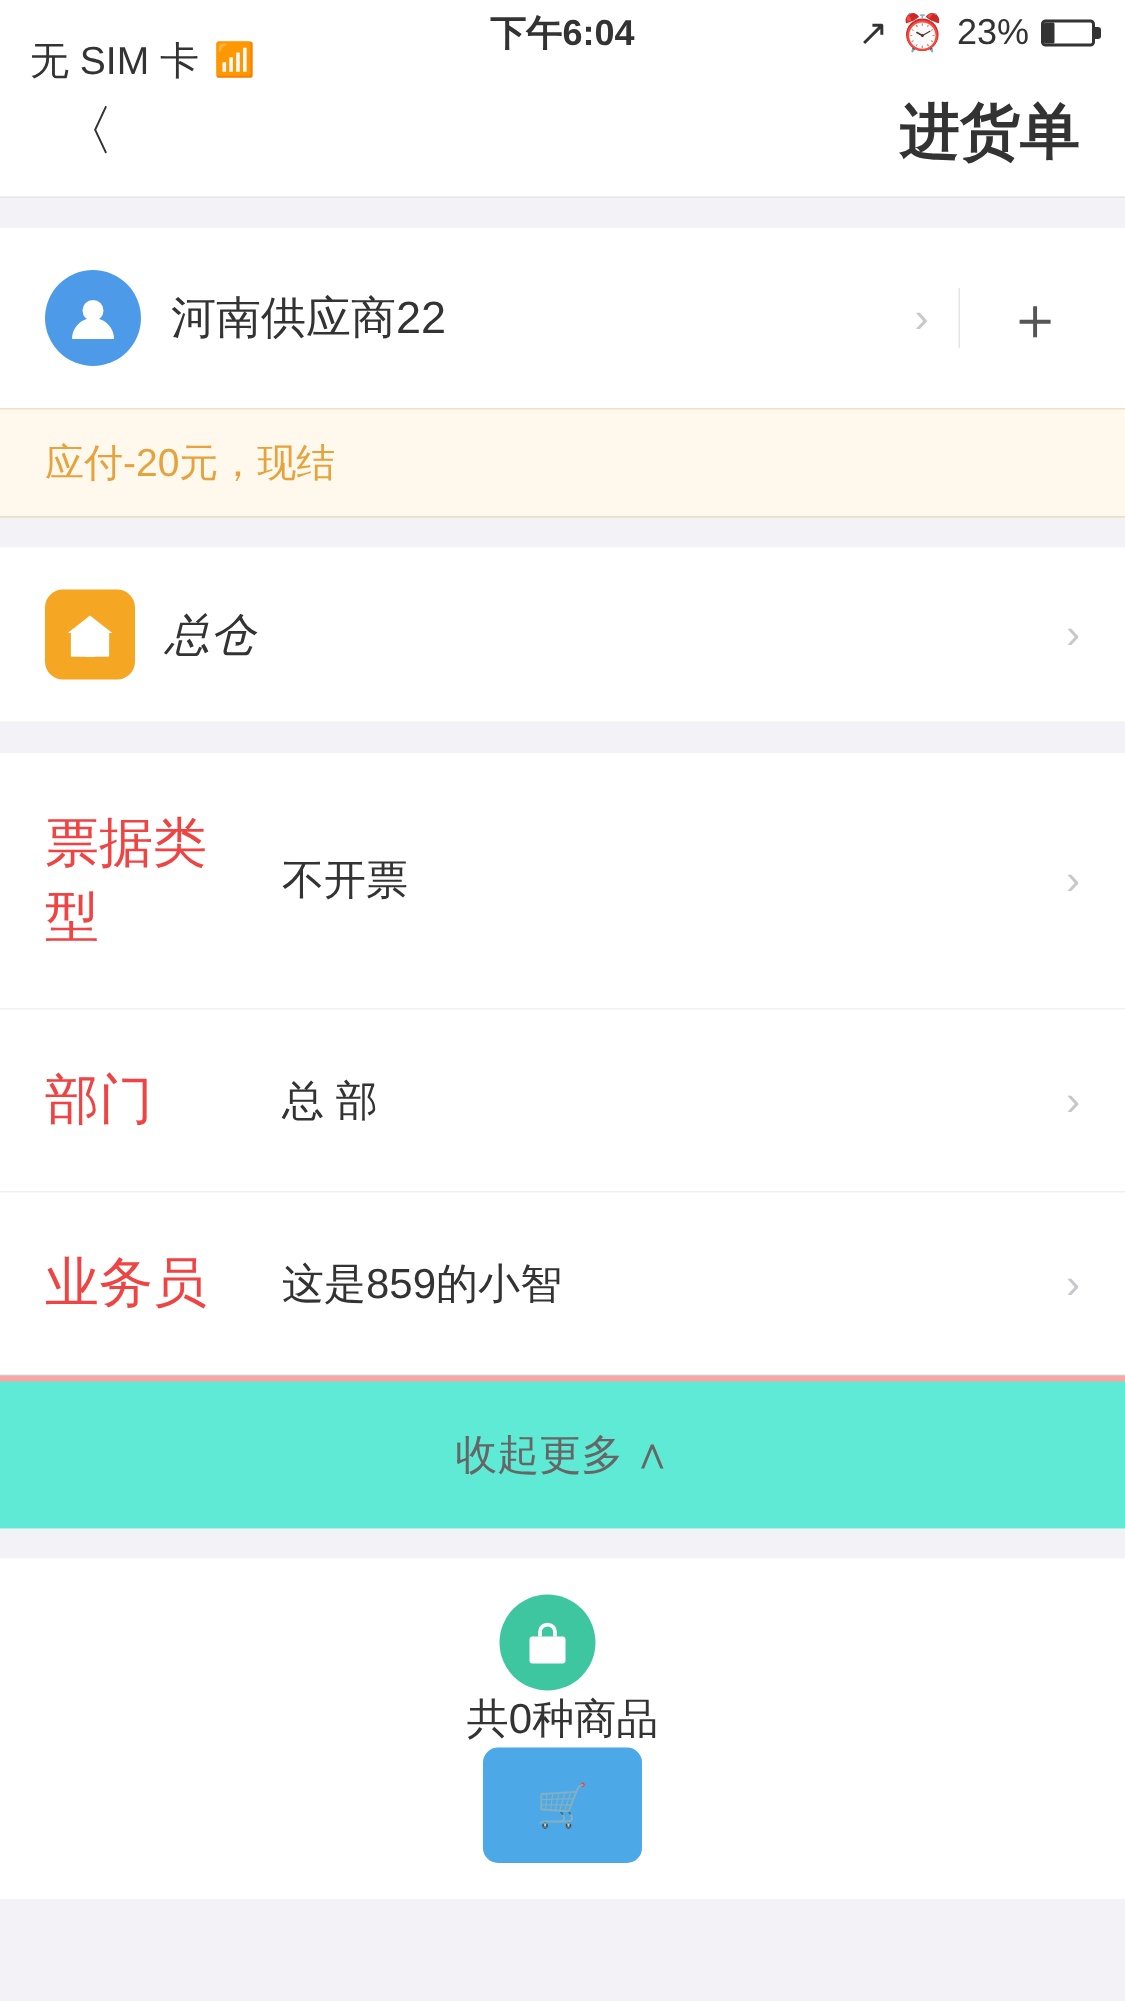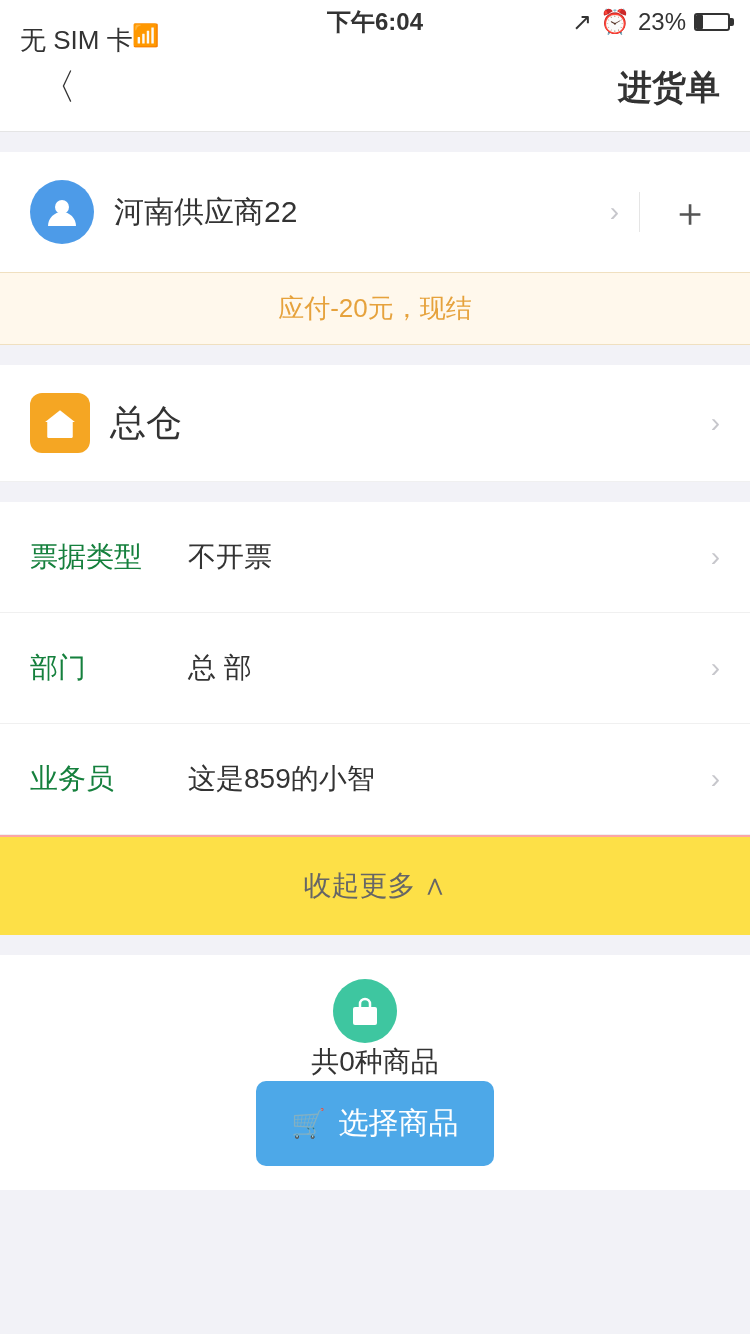--- a/index.html
+++ b/index.html
@@ -18,21 +18,21 @@
       width: 100%;
       height: 44px;
       background: #fff;
       display: flex;
       align-items: center;
       justify-content: space-between;
       padding: 0 20px;
       font-size: 26px;
       font-weight: 500;
     }
-    .status-left { display: flex; gap: 0; margin-top: 36px; }
+    .status-left { display: flex; align-items: center; gap: 10px; margin-top: 36px; }
     .status-center { position: absolute; left: 50%; transform: translateX(-50%); font-size: 24px; font-weight: 600; }
     .status-right { display: flex; align-items: center; gap: 8px; font-size: 24px; }
     .wifi-icon { font-size: 22px; }
     .battery-icon {
       width: 36px; height: 18px; border: 2px solid #333; border-radius: 3px; position: relative; display: inline-flex; align-items: center;
     }
     .battery-icon::after {
       content: ''; position: absolute; right: -6px; top: 50%; transform: translateY(-50%);
       width: 4px; height: 8px; background: #333; border-radius: 0 2px 2px 0;
     }
@@ -51,21 +51,21 @@
       padding: 0 30px;
       border-bottom: 1px solid #e5e5e5;
     }
     .nav-back {
       font-size: 36px;
       color: #333;
       cursor: pointer;
       padding: 10px;
     }
     .nav-title {
-      font-size: 34px;
+      font-size: 40px;
       font-weight: 600;
       color: #333;
     }
     .nav-action {
       font-size: 30px;
       color: #333;
       cursor: pointer;
     }
 
     
@@ -117,21 +117,20 @@
     }
 
     
     .notice-banner {
       background: #fff8ec;
       padding: 18px 30px;
       font-size: 26px;
       color: #e6a23c;
       border-top: 1px solid #f0e0c0;
       border-bottom: 1px solid #f0e0c0;
-      text-align: center;
     }
 
     
     .section-gap {
       height: 20px;
       background: #f2f2f7;
     }
 
     
     .form-section {
@@ -142,22 +141,22 @@
       align-items: center;
       padding: 36px 30px;
       border-bottom: 1px solid #f0f0f0;
       min-height: 96px;
     }
     .form-row:last-child {
       border-bottom: none;
     }
     .form-label {
       width: 140px;
-      font-size: 28px;
-      color: #15803d;
+      font-size: 36px;
+      color: #ef4444;
       flex-shrink: 0;
     }
     .form-value {
       flex: 1;
       font-size: 28px;
       color: #333;
       margin-left: 18px;
     }
     .form-value.placeholder {
       color: #c0c0c0;
@@ -178,33 +177,34 @@
     .warehouse-icon {
       width: 60px; height: 60px;
       border-radius: 12px;
       background: #f5a623;
       display: flex; align-items: center; justify-content: center;
       margin-right: 20px;
       flex-shrink: 0;
     }
     .warehouse-name {
       flex: 1;
-      font-size: 36px;
-      color: #333;
+      font-size: 30px;
+      color: #333;
+      font-style: italic;
     }
 
     
     .collapse-row {
-      background: #fde047;
+      background: #5eead4;
       padding: 30px;
       text-align: center;
       font-size: 28px;
       color: #666;
       cursor: pointer;
-      border-top: 2px solid #fca5a5;
+      border-top: 4px solid #fca5a5;
     }
 
     
     .bottom-section {
       background: #fff;
       display: flex;
       align-items: center;
       padding: 24px 30px;
       margin-top: 20px;
       flex-direction: column;
@@ -330,17 +330,16 @@
 <div class="bottom-section">
   <div class="product-icon">
     <svg viewBox="0 0 36 36" fill="white" xmlns="http://www.w3.org/2000/svg" width="36" height="36">
       <rect x="6" y="14" width="24" height="18" rx="2"></rect>
       <path d="M13 14v-3a5 5 0 0110 0v3" stroke="white" stroke-width="2.5" fill="none"></path>
     </svg>
   </div>
   <span class="product-count">共0种商品</span>
   <button class="select-btn">
     <span class="select-btn-icon">🛒</span>
-    <span>选择商品</span>
   </button>
 </div>
 
 <div class="gray-bg"></div>
 
 </body></html>

